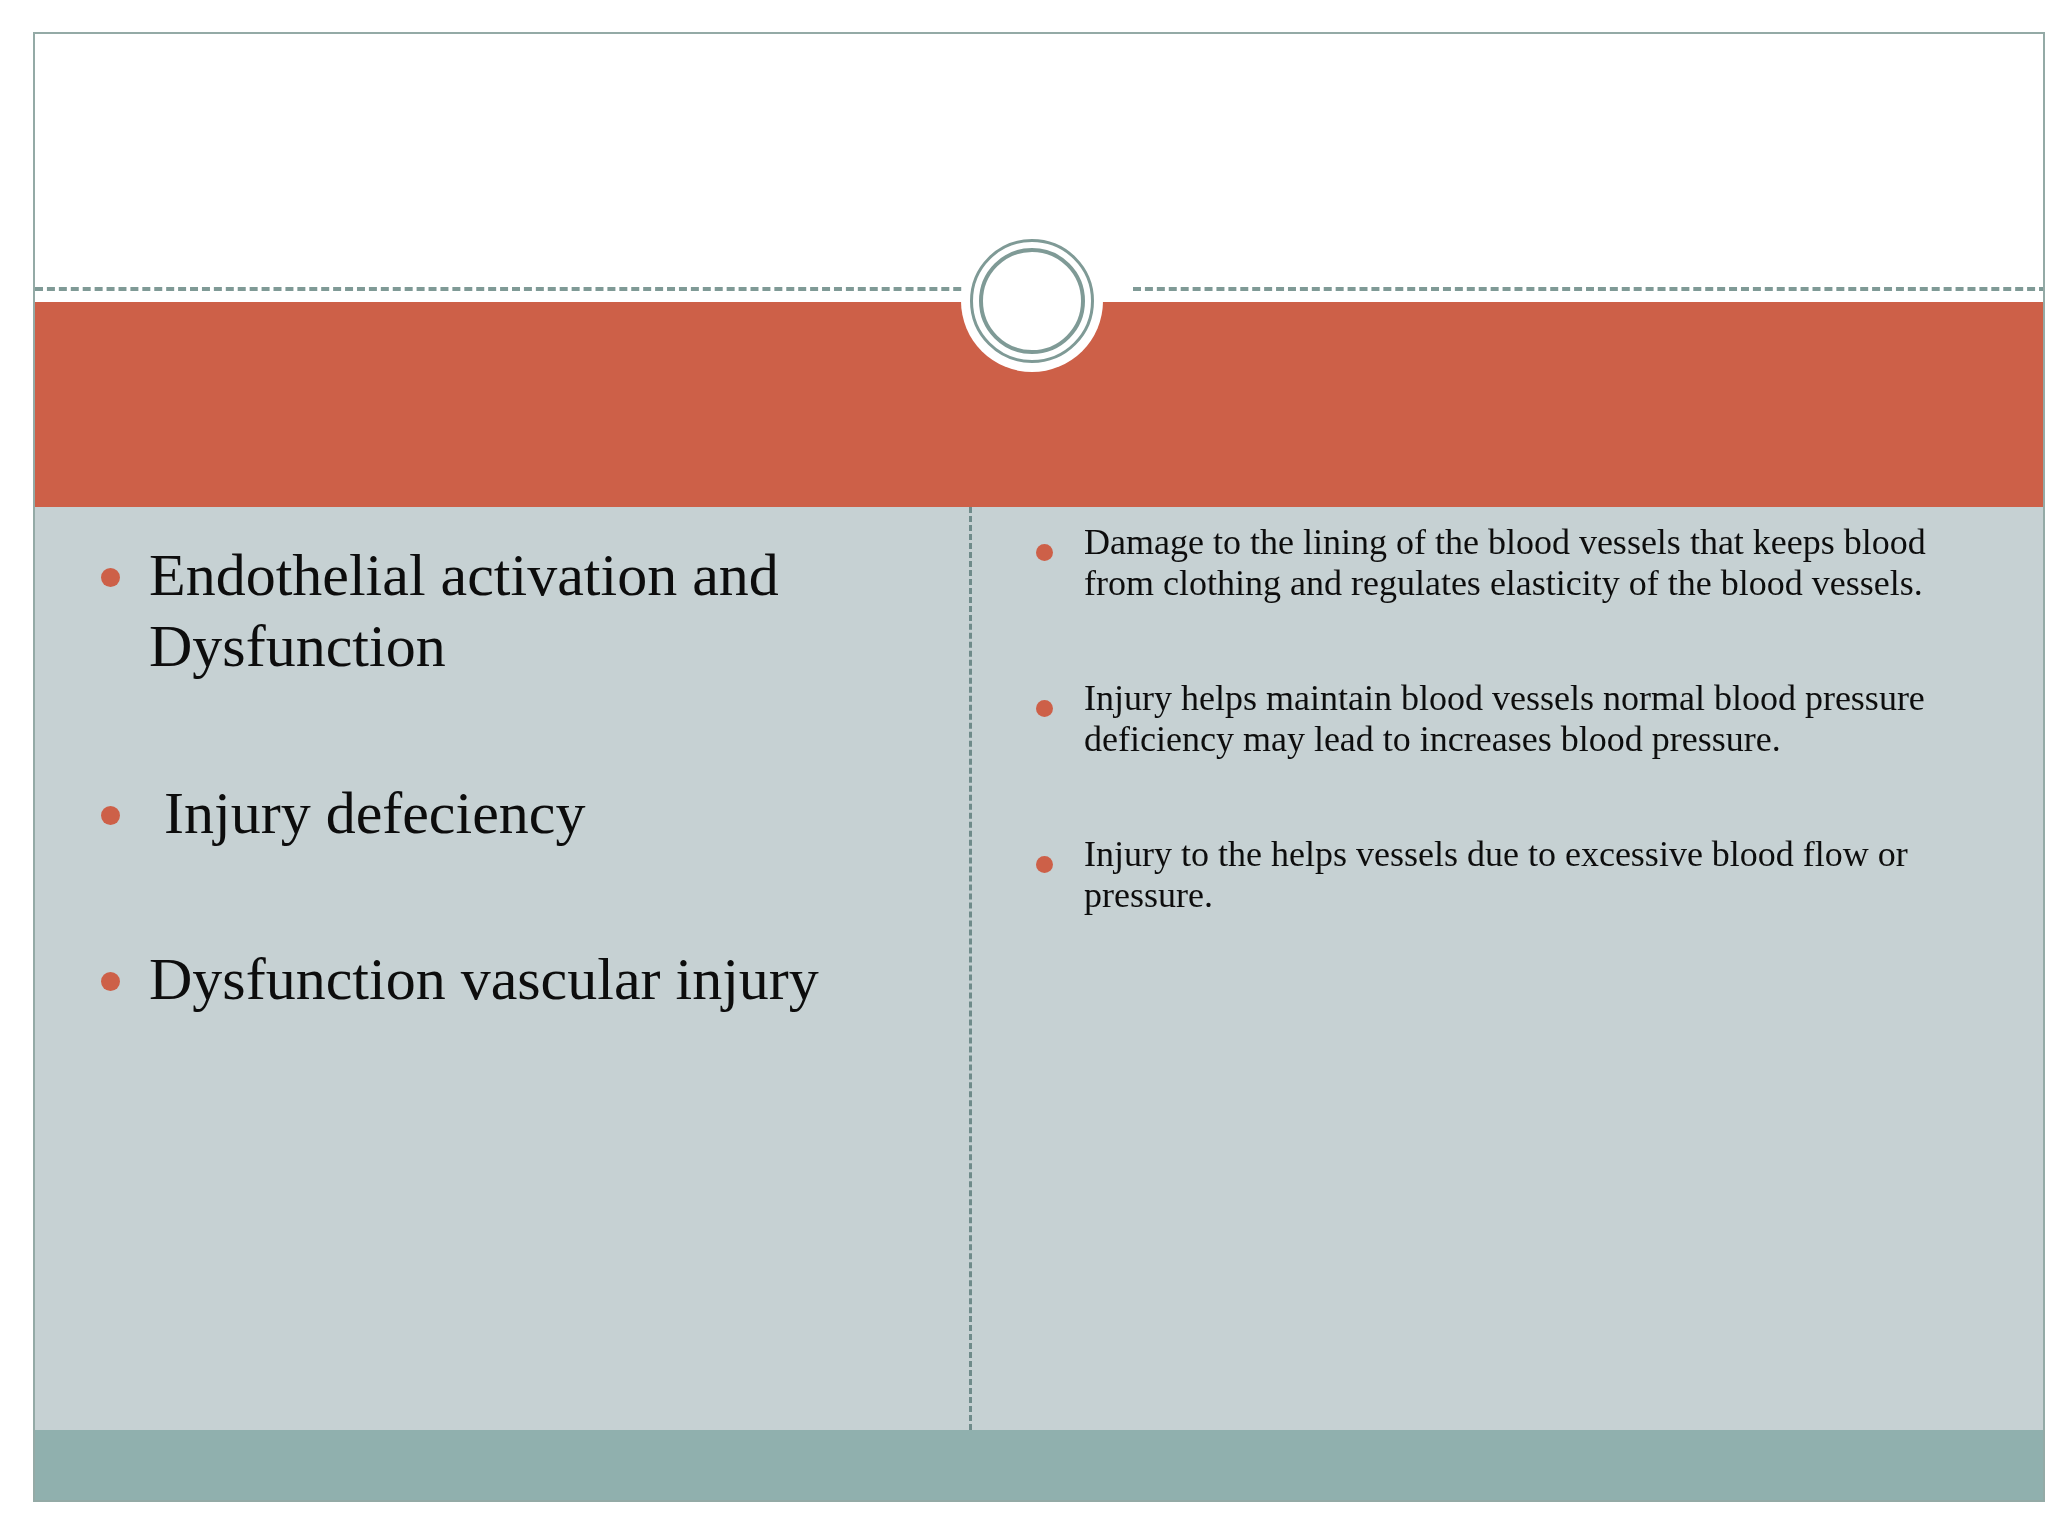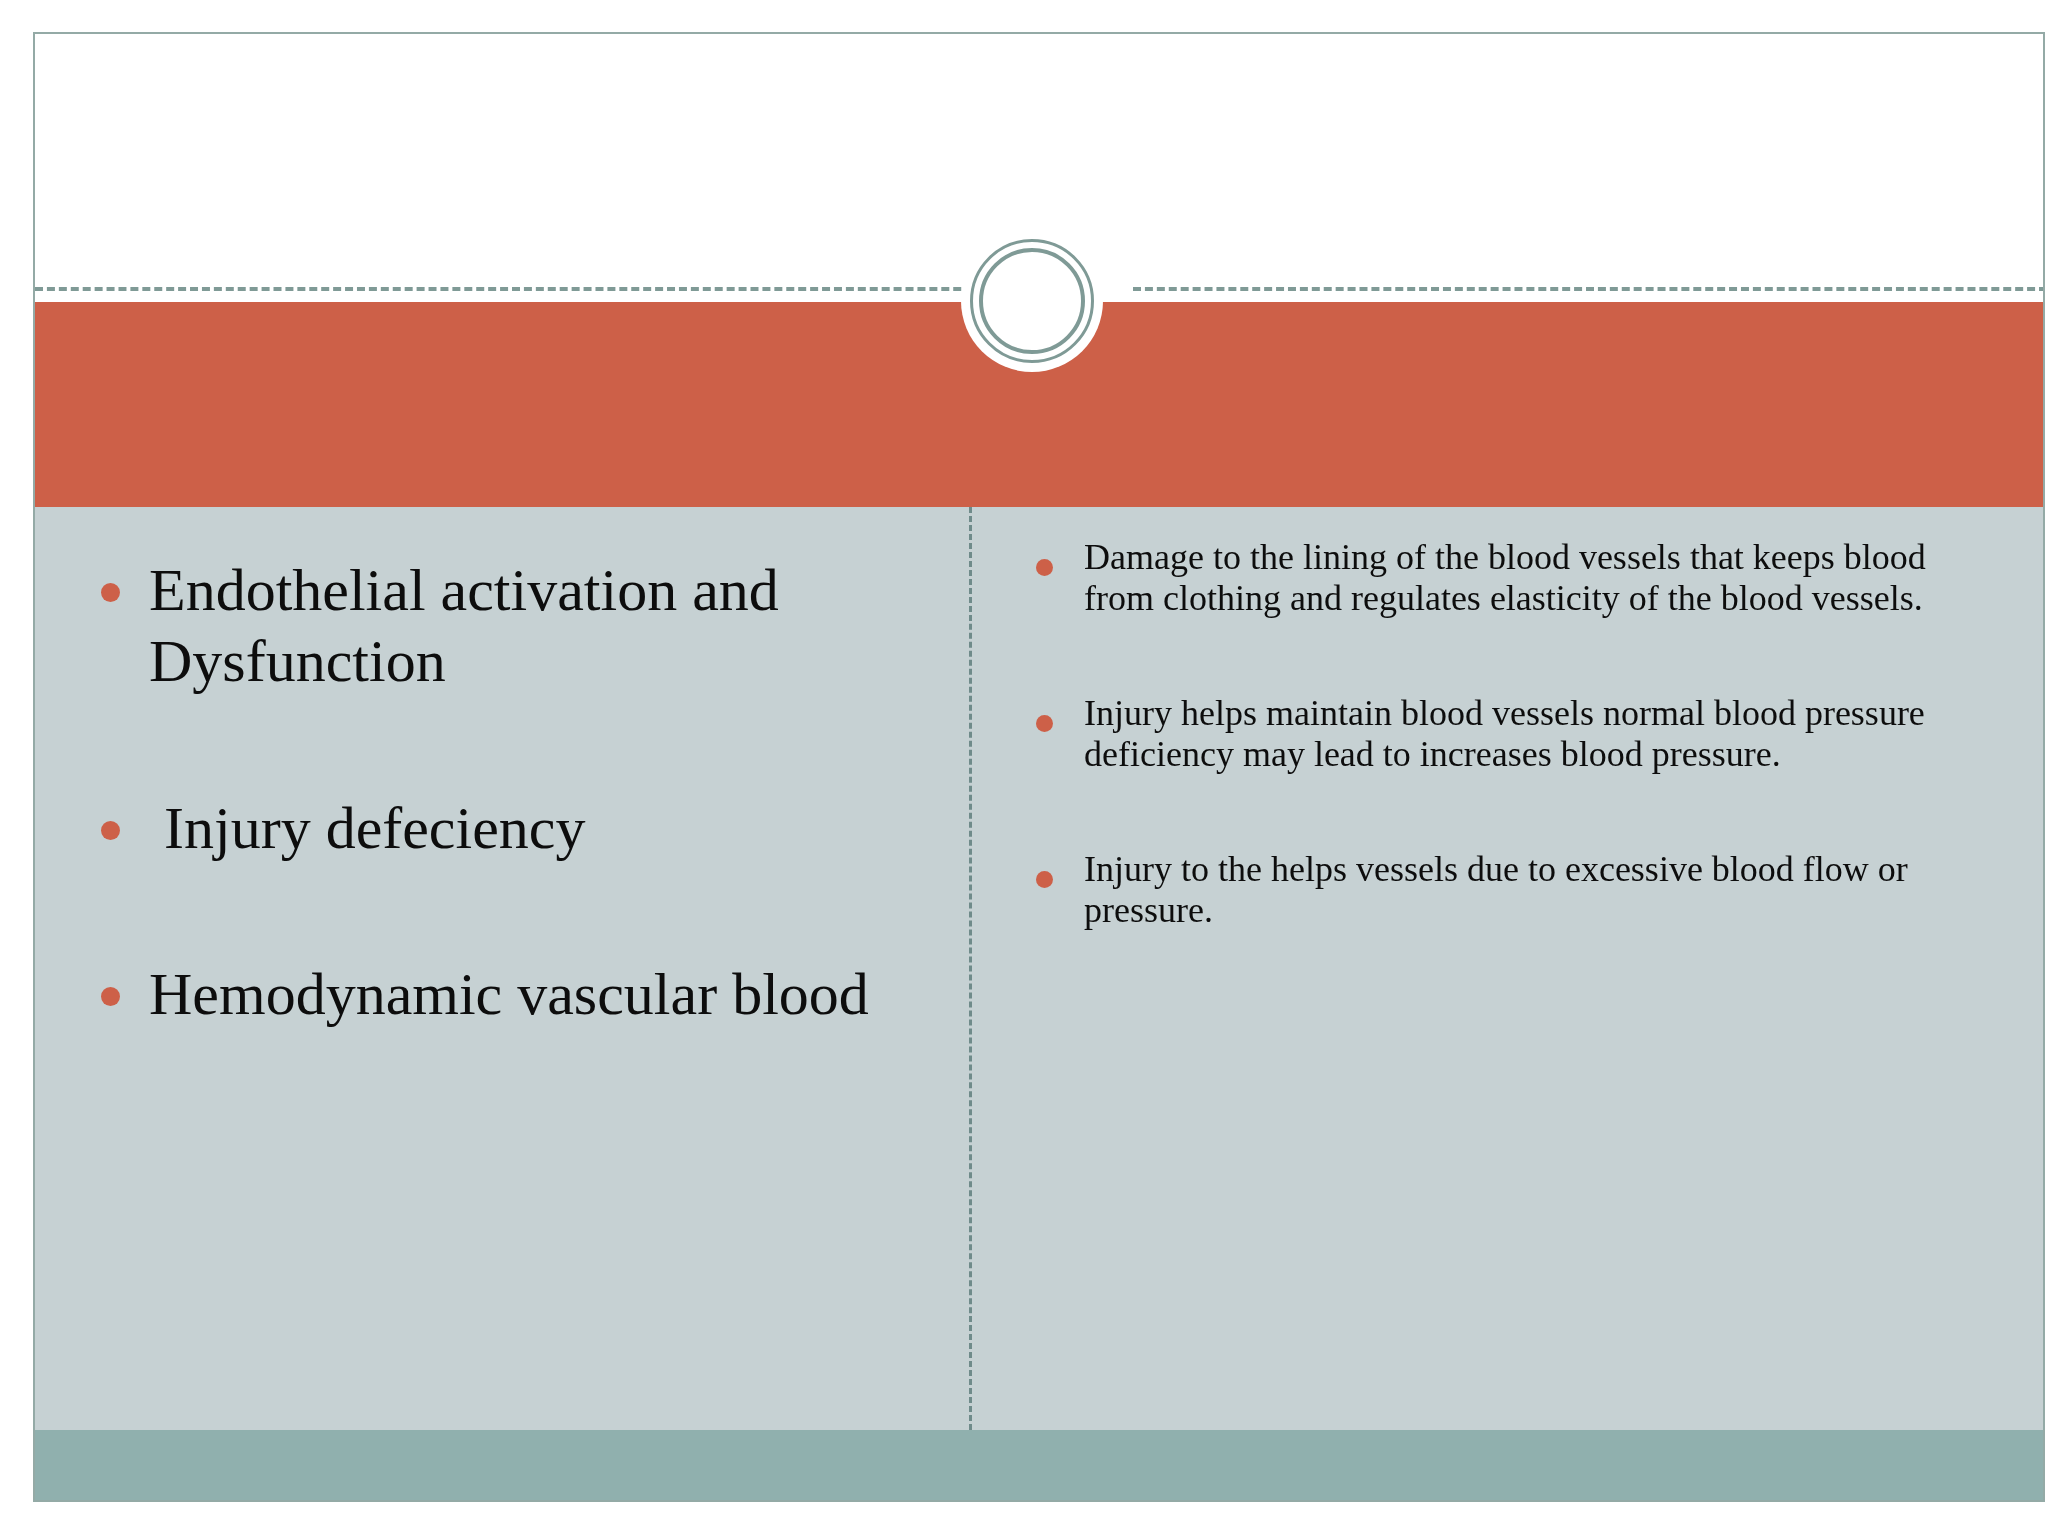--- a/index.html
+++ b/index.html
@@ -115,21 +115,21 @@
     left: 934px;
     top: 473px;
     height: 923px;
     width: 0;
     border-left: 3px dashed #6f8b8a;
   }
 
   
   .col {
     position: absolute;
-    top: 473px;
+    top: 458px;
     height: 935px;
     box-sizing: border-box;
     font-family: Liberation Serif, serif;
   }
   .col-left  { left: 0px;    width: 934px;  padding: 48px 40px 0 48px; }
   .col-right { left: 937px;  width: 1075px; padding: 30px 50px 0 48px; }
 
   ul.bullets {
     list-style: none;
     margin: 0;
@@ -217,21 +217,21 @@
       <li>
         <span class="dot"></span>
         <span class="btext">Endothelial activation and Dysfunction</span>
       </li>
       <li>
         <span class="dot"></span>
         <span class="btext"> Injury defeciency</span>
       </li>
       <li class="tight">
         <span class="dot"></span>
-        <span class="btext">Hemodynamic vascular blood</span>
+        <span class="btext">Dysfunction vascular injury</span>
       </li>
     </ul>
   </div>
 
   <div class="col col-right">
     <ul class="bullets">
       <li>
         <span class="dot"></span>
         <span class="btext">Damage to the lining of the blood vessels that keeps blood from clothing and regulates elasticity of the blood vessels.</span>
       </li>

